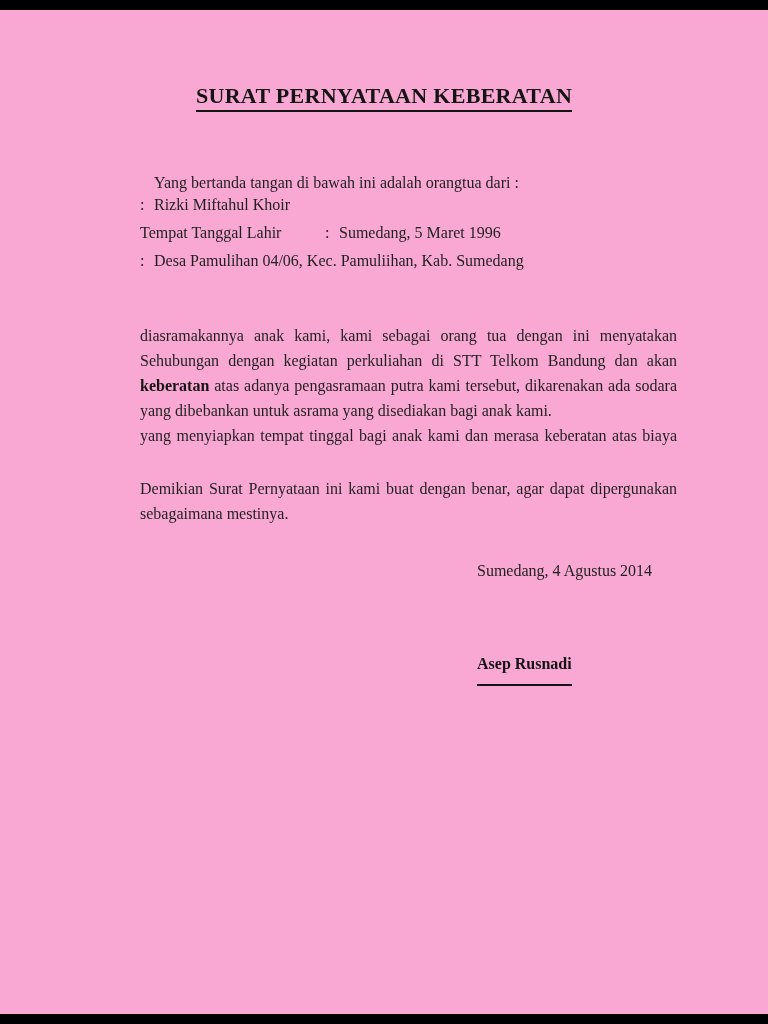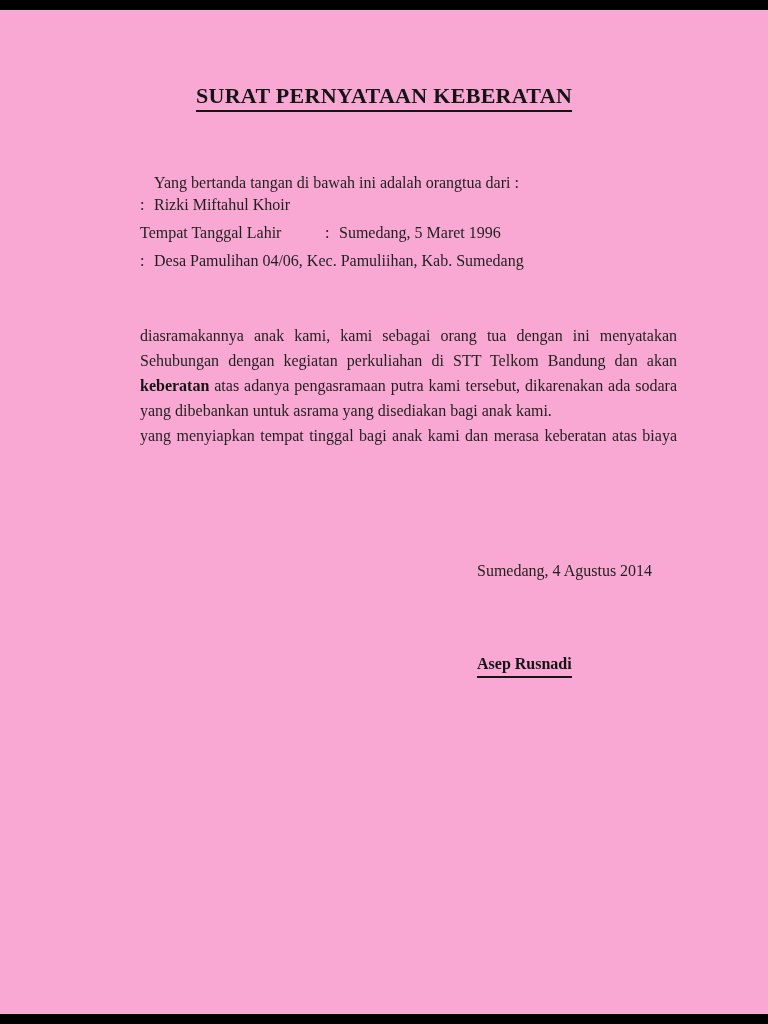--- a/index.html
+++ b/index.html
@@ -61,21 +61,21 @@
     font-size: 16px; line-height: 25px; margin-top: 9px;
   }
 
   .signature {
     position: absolute; top: 651px; left: 477px;
     font-size: 16px; line-height: 25px; font-weight: bold; color: #141414;
   }
   .sig-text {
     display: inline-block;
     border-bottom: 2px solid #141414;
-    padding-bottom: 0px;
+    padding-bottom: 8px;
   }
 </style>
 </head>
 <body>
 
 <div class="page">
 
   <div class="bar top"></div>
 
   <h1 class="title"><span class="title-text">SURAT PERNYATAAN KEBERATAN</span></h1>
@@ -99,20 +99,24 @@
   </div>
 
   <div class="para para1">
       <div class="jline">diasramakannya anak kami, kami sebagai orang tua dengan ini menyatakan</div>
       <div class="jline">Sehubungan dengan kegiatan perkuliahan di STT Telkom Bandung dan akan</div>
       <div class="jline"><b>keberatan</b> atas adanya pengasramaan putra kami tersebut, dikarenakan ada sodara</div>
       <div class="jline last">yang dibebankan untuk asrama yang disediakan bagi anak kami.</div>
       <div class="jline">yang menyiapkan tempat tinggal bagi anak kami dan merasa keberatan atas biaya</div>
     </div>
 
+  <div class="para para2">
+      <div class="jline">Demikian Surat Pernyataan ini kami buat dengan benar, agar dapat dipergunakan</div>
+      <div class="jline last">sebagaimana mestinya.</div>
+    </div>
 
   <div class="dateline">Sumedang, 4 Agustus 2014</div>
 
   <div class="signature"><span class="sig-text">Asep Rusnadi</span></div>
 
   <div class="bar bottom"></div>
 
 </div>
 
 </body></html>

